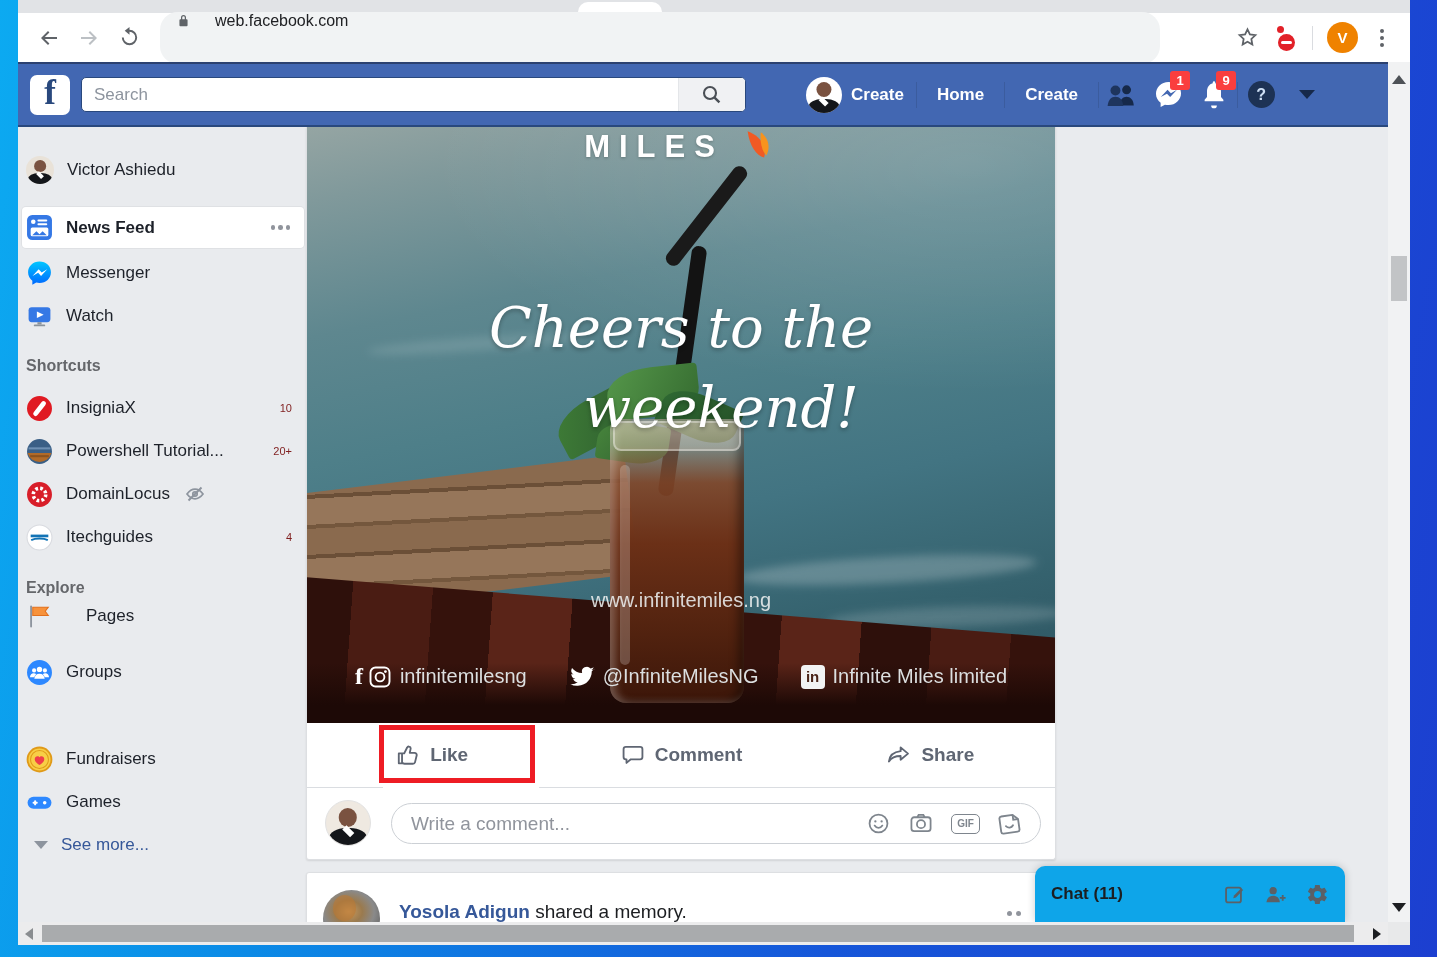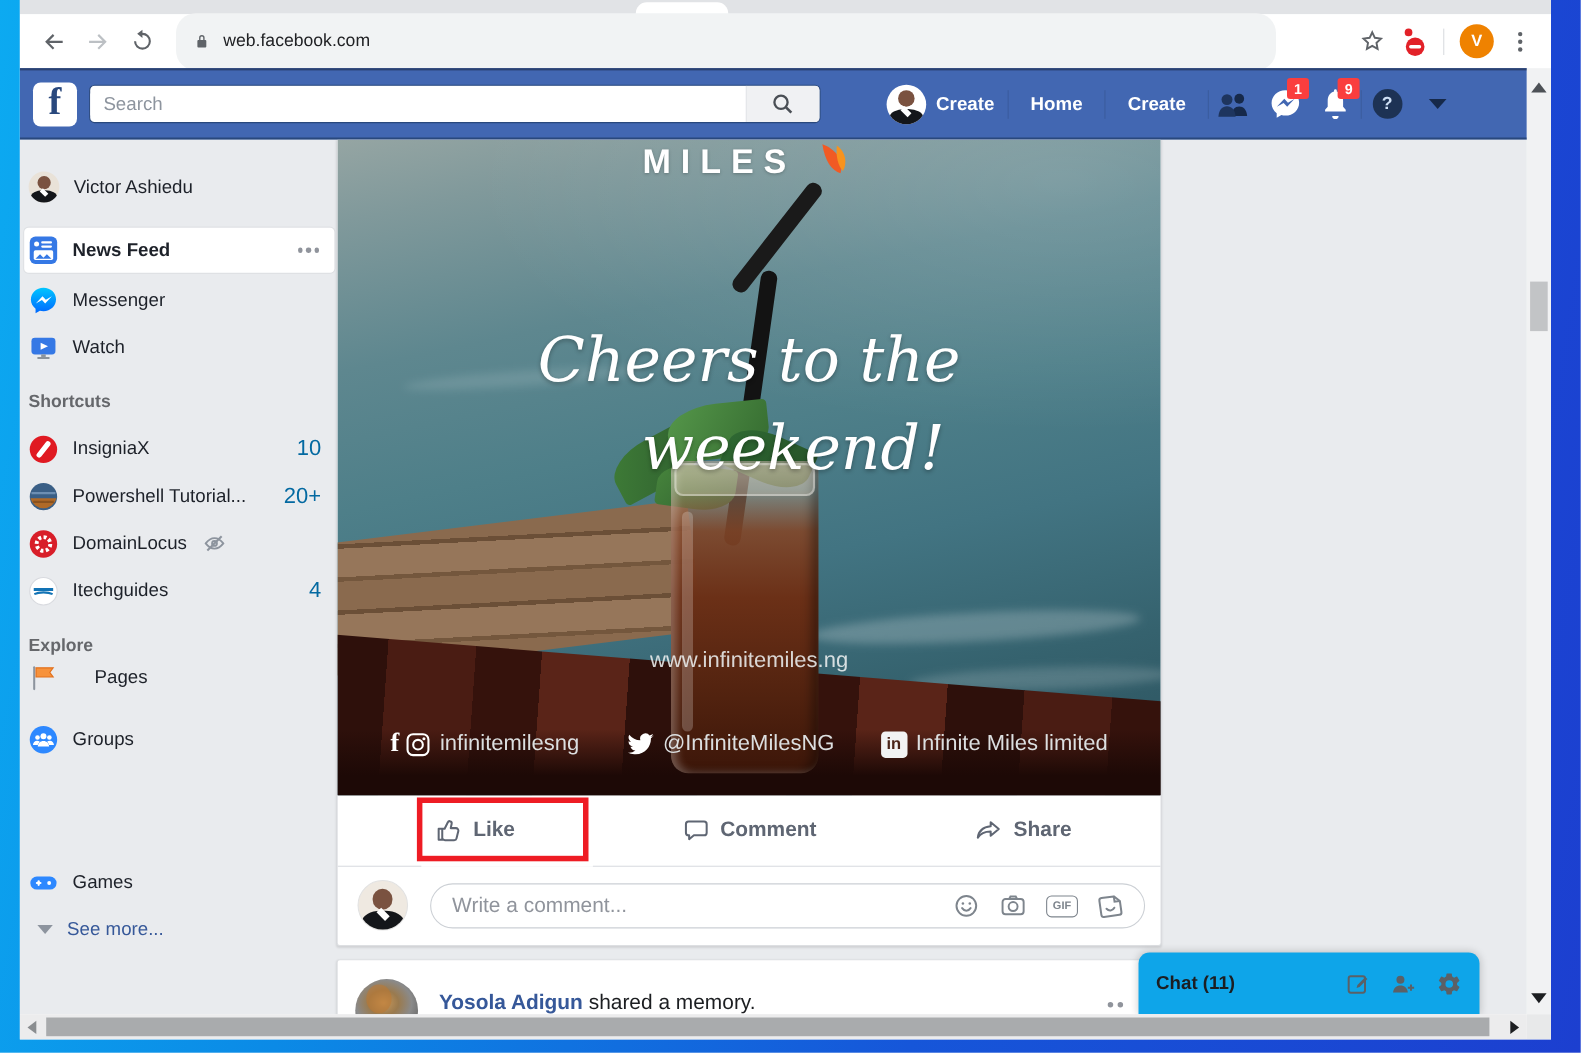--- a/index.html
+++ b/index.html
@@ -8,21 +8,21 @@
     font-family:"Liberation Sans", sans-serif;
     background:linear-gradient(100deg,#0caaf1 0%, #0b8ae6 26%, #1656d9 62%, #1c3fd0 100%);
     position:relative;
   }
   
   .window { position:absolute; left:18px; top:0; width:1392px; height:945px; background:#fff; overflow:hidden; }
   .tabstrip { position:absolute; left:0; top:0; width:100%; height:13px; background:#e1e3e6; }
   .tab-active { position:absolute; left:560px; top:2px; width:84px; height:11px; background:#fff; border-radius:10px 10px 0 0; }
   .toolbar { position:absolute; left:0; top:13px; width:100%; height:49px; background:#fff; display:flex; align-items:center; padding:0 14px; gap:6px; }
   .nav-btn { width:34px; height:34px; border-radius:50%; display:flex; align-items:center; justify-content:center; flex:0 0 auto; }
-  .addr { flex:1 1 auto; height:52px; max-width:1000px; background:#f1f3f4; border-radius:18px; display:flex; align-items:center; padding:0 16px; gap:12px; margin:0 8px; }
+  .addr { flex:1 1 auto; height:52px; max-width:1000px; background:#f1f3f4; border-radius:18px; display:flex; align-items:flex-start; padding:0 16px; gap:24px; margin:0 8px; }
   .addr-url { font-size:16px; color:#202124; }
   .browser-right { display:flex; align-items:center; gap:14px; margin-left:auto; padding-right:4px; }
   .ext-icon { position:relative; width:24px; height:24px; }
   .ext-circle { position:absolute; left:4px; top:8px; width:17px; height:17px; border-radius:50%; background:#e22128; }
   .ext-circle::after { content:""; position:absolute; left:3px; top:7px; width:11px; height:3.5px; background:#fff; border-radius:2px; }
   .ext-dot { position:absolute; left:3px; top:0; width:7px; height:7px; border-radius:50%; background:#e22128; }
   .browser-avatar { width:31px; height:31px; border-radius:50%; background:#ef8200; color:#fff; font-weight:bold; font-size:15px; display:flex; align-items:center; justify-content:center; }
   .menu-dots { display:flex; flex-direction:column; gap:3px; padding:4px 8px; }
   .menu-dots i { width:4px; height:4px; border-radius:50%; background:#5f6368; }
   .vdivider-b { width:1px; height:24px; background:#dadce0; }
@@ -48,21 +48,21 @@
   .badge { position:absolute; top:-4px; right:1px; min-width:20px; height:19px; background:#fa3e3e; color:#fff; font-size:13px; font-weight:bold; border-radius:3px; display:flex; align-items:center; justify-content:center; padding:0 4px; }
   .fb-help { width:27px; height:27px; border-radius:50%; background:#1d3254; color:#cfe0f5; font-size:16px; font-weight:bold; display:flex; align-items:center; justify-content:center; }
   .fb-caret { width:0; height:0; border-left:8px solid transparent; border-right:8px solid transparent; border-top:9px solid #16294a; }
 
   
   .page { position:absolute; left:0; top:127px; width:1370px; height:795px; background:#e9ebee; overflow:hidden; }
 
   
   .sidebar { position:absolute; left:0; top:0; width:292px; height:100%; }
   .srow { position:absolute; left:4px; width:282px; height:38px; display:flex; align-items:center; gap:13px; padding-left:4px; font-size:17px; color:#1d2129; }
-  .srow .cnt { margin-left:auto; margin-right:12px; color:#0369a1; font-size:20px; }
+  .srow .cnt { margin-left:auto; margin-right:12px; color:#7f1d1d; font-size:11px; }
   .sicon { width:27px; height:27px; flex:0 0 auto; display:flex; align-items:center; justify-content:center; }
   .shead { position:absolute; left:8px; font-size:16px; font-weight:bold; color:#65676b; }
   .nf-row { background:#fff; border-radius:4px; box-shadow:0 0 0 1px rgba(0,0,0,.04); font-weight:bold; }
   .nf-dots { margin-left:auto; margin-right:14px; display:flex; gap:3px; }
   .nf-dots i { width:4.5px; height:4.5px; border-radius:50%; background:#90949c; }
   .mini-avatar { width:28px; height:28px; border-radius:50%; background:#e9e2d8; position:relative; overflow:hidden; flex:0 0 auto; }
   .see-caret { width:0; height:0; border-left:7px solid transparent; border-right:7px solid transparent; border-top:8px solid #8d949e; margin-left:8px; }
   .see-label { color:#365899; }
 
   
@@ -368,20 +368,30 @@
               <circle cx="7.8" cy="11" r="2" fill="#fff"></circle>
               <circle cx="18.2" cy="11" r="2" fill="#fff"></circle>
               <path d="M8 19c.3-3 2.2-4.8 5-4.8s4.7 1.8 5 4.8z" fill="#fff"></path>
               <path d="M3.8 17.5c.2-2.3 1.6-3.7 3.6-3.7 1 0 1.8.3 2.4.9-1 1-1.6 1.9-1.8 2.8zM22.2 17.5c-.2-2.3-1.6-3.7-3.6-3.7-1 0-1.8.3-2.4.9 1 1 1.6 1.9 1.8 2.8z" fill="#fff"></path>
             </svg>
         </span>
         <span>Groups</span>
       </div>
 
 
+      <div class="srow" style="top:613px;">
+        <span class="sicon">
+          <svg width="27" height="27" viewBox="0 0 26 26">
+              <circle cx="13" cy="13" r="11.5" fill="#f8ce46" stroke="#e09a19" stroke-width="1.8"></circle>
+              <circle cx="13" cy="13" r="8.6" fill="none" stroke="#e09a19" stroke-width="1"></circle>
+              <path d="M13 18.4s-4.6-2.7-4.6-5.7c0-1.6 1.2-2.8 2.7-2.8 1 0 1.6.5 1.9 1 .3-.5 1-1 1.9-1 1.5 0 2.7 1.2 2.7 2.8 0 3-4.6 5.7-4.6 5.7z" fill="#ef3e4a"></path>
+            </svg>
+        </span>
+        <span>Fundraisers</span>
+      </div>
 
       <div class="srow" style="top:656px;">
         <span class="sicon">
           <svg width="27" height="27" viewBox="0 0 26 26">
               <rect x="1.5" y="7.5" width="23" height="11.5" rx="5.75" fill="#2d88ff"></rect>
               <rect x="6.3" y="12.3" width="5" height="1.9" rx="0.9" fill="#fff"></rect>
               <rect x="7.85" y="10.75" width="1.9" height="5" rx="0.9" fill="#fff"></rect>
               <circle cx="18" cy="13.2" r="1.7" fill="#fff"></circle>
             </svg>
         </span>

